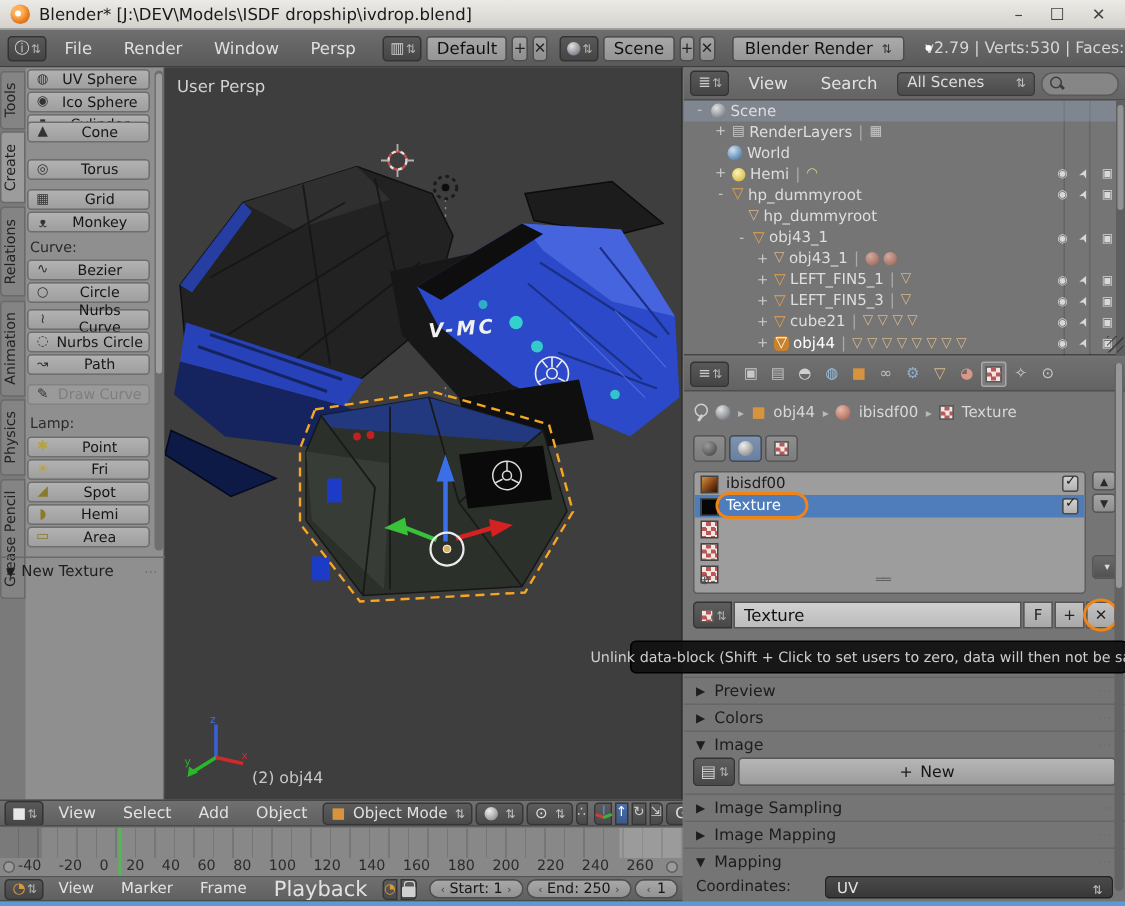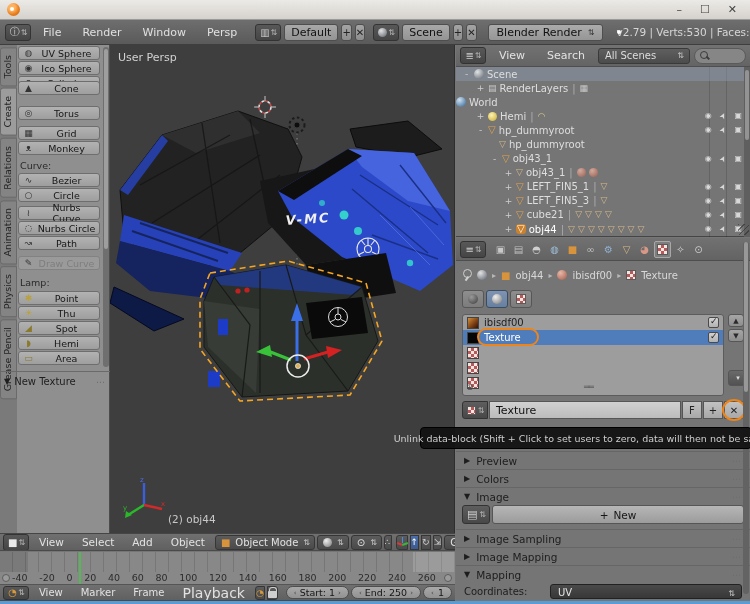--- a/index.html
+++ b/index.html
@@ -186,20 +186,21 @@
   [data-icon="material"]::before{content:"◕";color:#d89888}
   [data-icon="particles"]::before{content:"✧";color:#c8c8c8}
   [data-icon="physics"]::before{content:"⊙";color:#c8c8c8}
   [data-icon="image"]::before{content:"▤";color:#cfcfcf}
 </style>
 </head>
 <body>
 
 <div class="titlebar">
   <span class="blogo"></span>
+  <span>Blender* [J:\DEV\Models\ISDF dropship\ivdrop.blend]</span>
   <span class="winbtns">
     <span>–</span>
     <span>☐</span>
     <span>✕</span>
   </span>
 </div>
 
 <div class="menubar">
   <span class="edbtn">
       <span>ⓘ</span>
@@ -294,21 +295,21 @@
         <span class="tic" data-icon="draw-curve"></span>
         <span class="lb">Draw Curve</span>
       </div>
     <div class="shelf-label" style="top:232px">Lamp:</div>
     <div class="tbtn" style="top:246px">
         <span class="tic" data-icon="point"></span>
         <span class="lb">Point</span>
       </div>
     <div class="tbtn" style="top:261px">
         <span class="tic" data-icon="sun"></span>
-        <span class="lb">Thu</span>
+        <span class="lb">Fri</span>
       </div>
     <div class="tbtn" style="top:276px">
         <span class="tic" data-icon="spot"></span>
         <span class="lb">Spot</span>
       </div>
     <div class="tbtn" style="top:291px">
         <span class="tic" data-icon="hemi"></span>
         <span class="lb">Hemi</span>
       </div>
     <div class="tbtn" style="top:306px">
@@ -440,21 +441,21 @@
       <span class="oic scene-ic"></span>
       <span>Scene</span>
     </div>
     <div class="orow" style="padding-left:20px">
       <span class="otg">+</span>
       <span class="oic rl-ic">▤</span>
       <span>RenderLayers</span>
       <span class="osep">|</span>
       <span class="oic rl-ic">▦</span>
     </div>
-    <div class="orow" style="">
+    <div class="orow" style="padding-left:29px">
       <span class="oic world-ic"></span>
       <span>World</span>
     </div>
     <div class="orow" style="padding-left:20px">
       <span class="otg">+</span>
       <span class="oic lamp-ic"></span>
       <span>Hemi</span>
       <span class="osep">|</span>
       <span class="oic hemi-ic">◠</span>
       <span class="orr">

